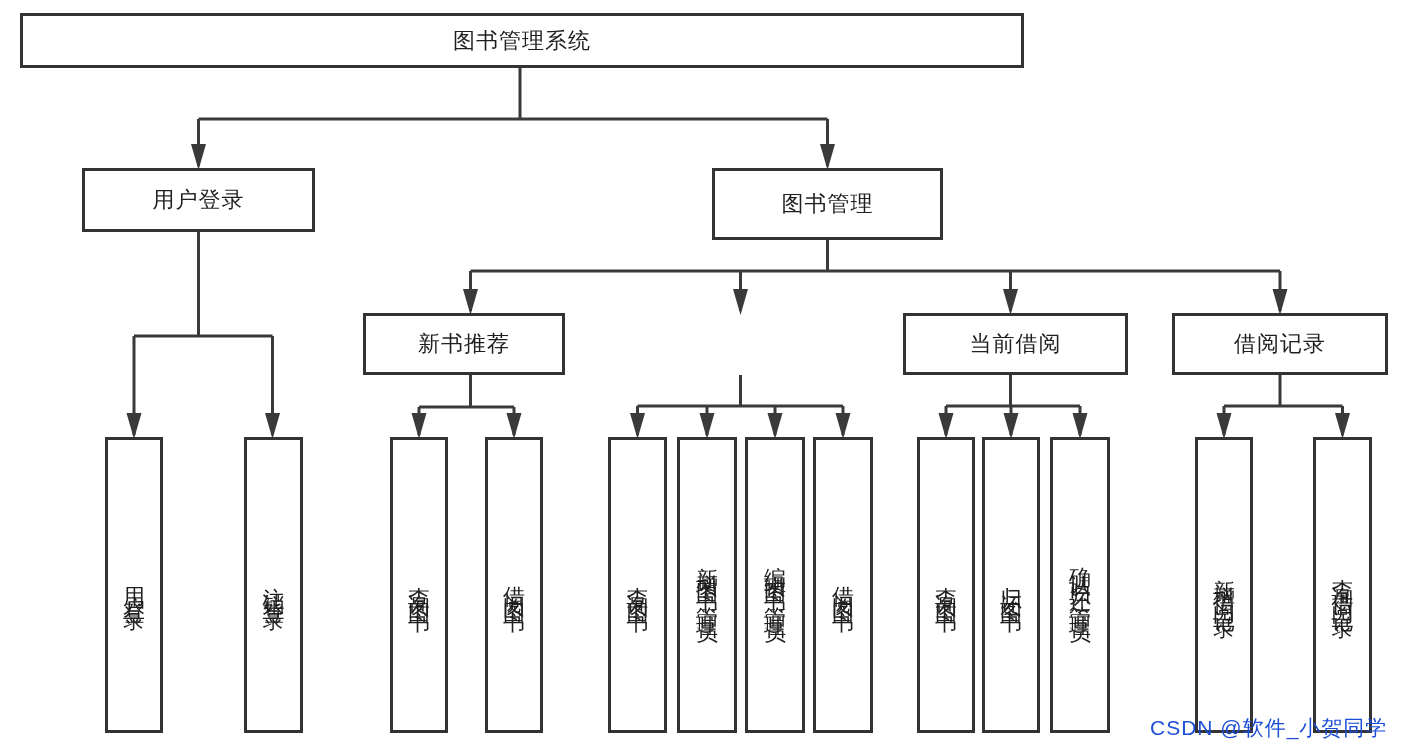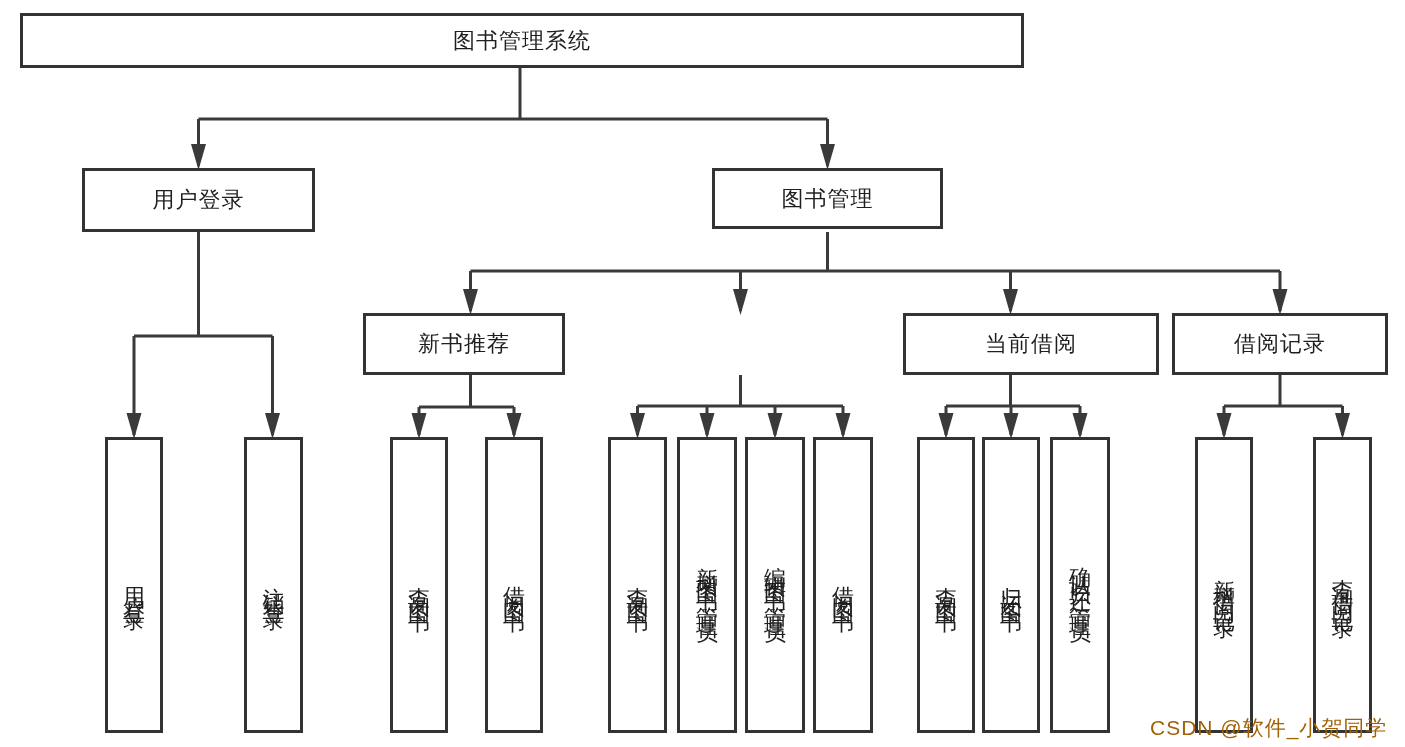--- a/index.html
+++ b/index.html
@@ -26,21 +26,21 @@
     line-height:1;
     letter-spacing:8px;
     font-size:22px;
     color:#1f1f1f;
   }
   svg.wires{position:absolute;left:0;top:0;z-index:1;}
   .watermark{
     position:absolute;
     left:1150px;top:714px;
     font-size:21px;
-    color:#a16207;
+    color:#1d4ed8;
     letter-spacing:1px;
     white-space:nowrap;
     z-index:3;
   }
 </style>
 </head>
 <body>
 
 <div class="canvas">
 
@@ -71,24 +71,24 @@
       <polygon points="1003.5,413 1018.5,413 1011,439"></polygon>
       <polygon points="1072.5,413 1087.5,413 1080,439"></polygon>
       <polygon points="1216.5,413 1231.5,413 1224,439"></polygon>
       <polygon points="1335,413 1350,413 1342.5,439"></polygon>
     </g>
   </svg>
 
   <div class="node" style="left:20px;top:13px;width:1004px;height:55px;">图书管理系统</div>
 
   <div class="node" style="left:82px;top:168px;width:233px;height:64px;">用户登录</div>
-  <div class="node" style="left:712px;top:168px;width:231px;height:61px;">图书管理</div>
+  <div class="node" style="left:712px;top:168px;width:231px;height:72px;">图书管理</div>
 
   <div class="node" style="left:363px;top:313px;width:202px;height:62px;">新书推荐</div>
-  <div class="node" style="left:903px;top:313px;width:256px;height:62px;">当前借阅</div>
+  <div class="node" style="left:903px;top:313px;width:225px;height:62px;">当前借阅</div>
   <div class="node" style="left:1172px;top:313px;width:216px;height:62px;">借阅记录</div>
 
   <div class="node vnode" style="left:105px;top:437px;width:58px;height:296px;">
     <span class="vtext">用户登录</span>
   </div>
   <div class="node vnode" style="left:244px;top:437px;width:59px;height:296px;">
     <span class="vtext">注销登录</span>
   </div>
 
   <div class="node vnode" style="left:390px;top:437px;width:58px;height:296px;">

